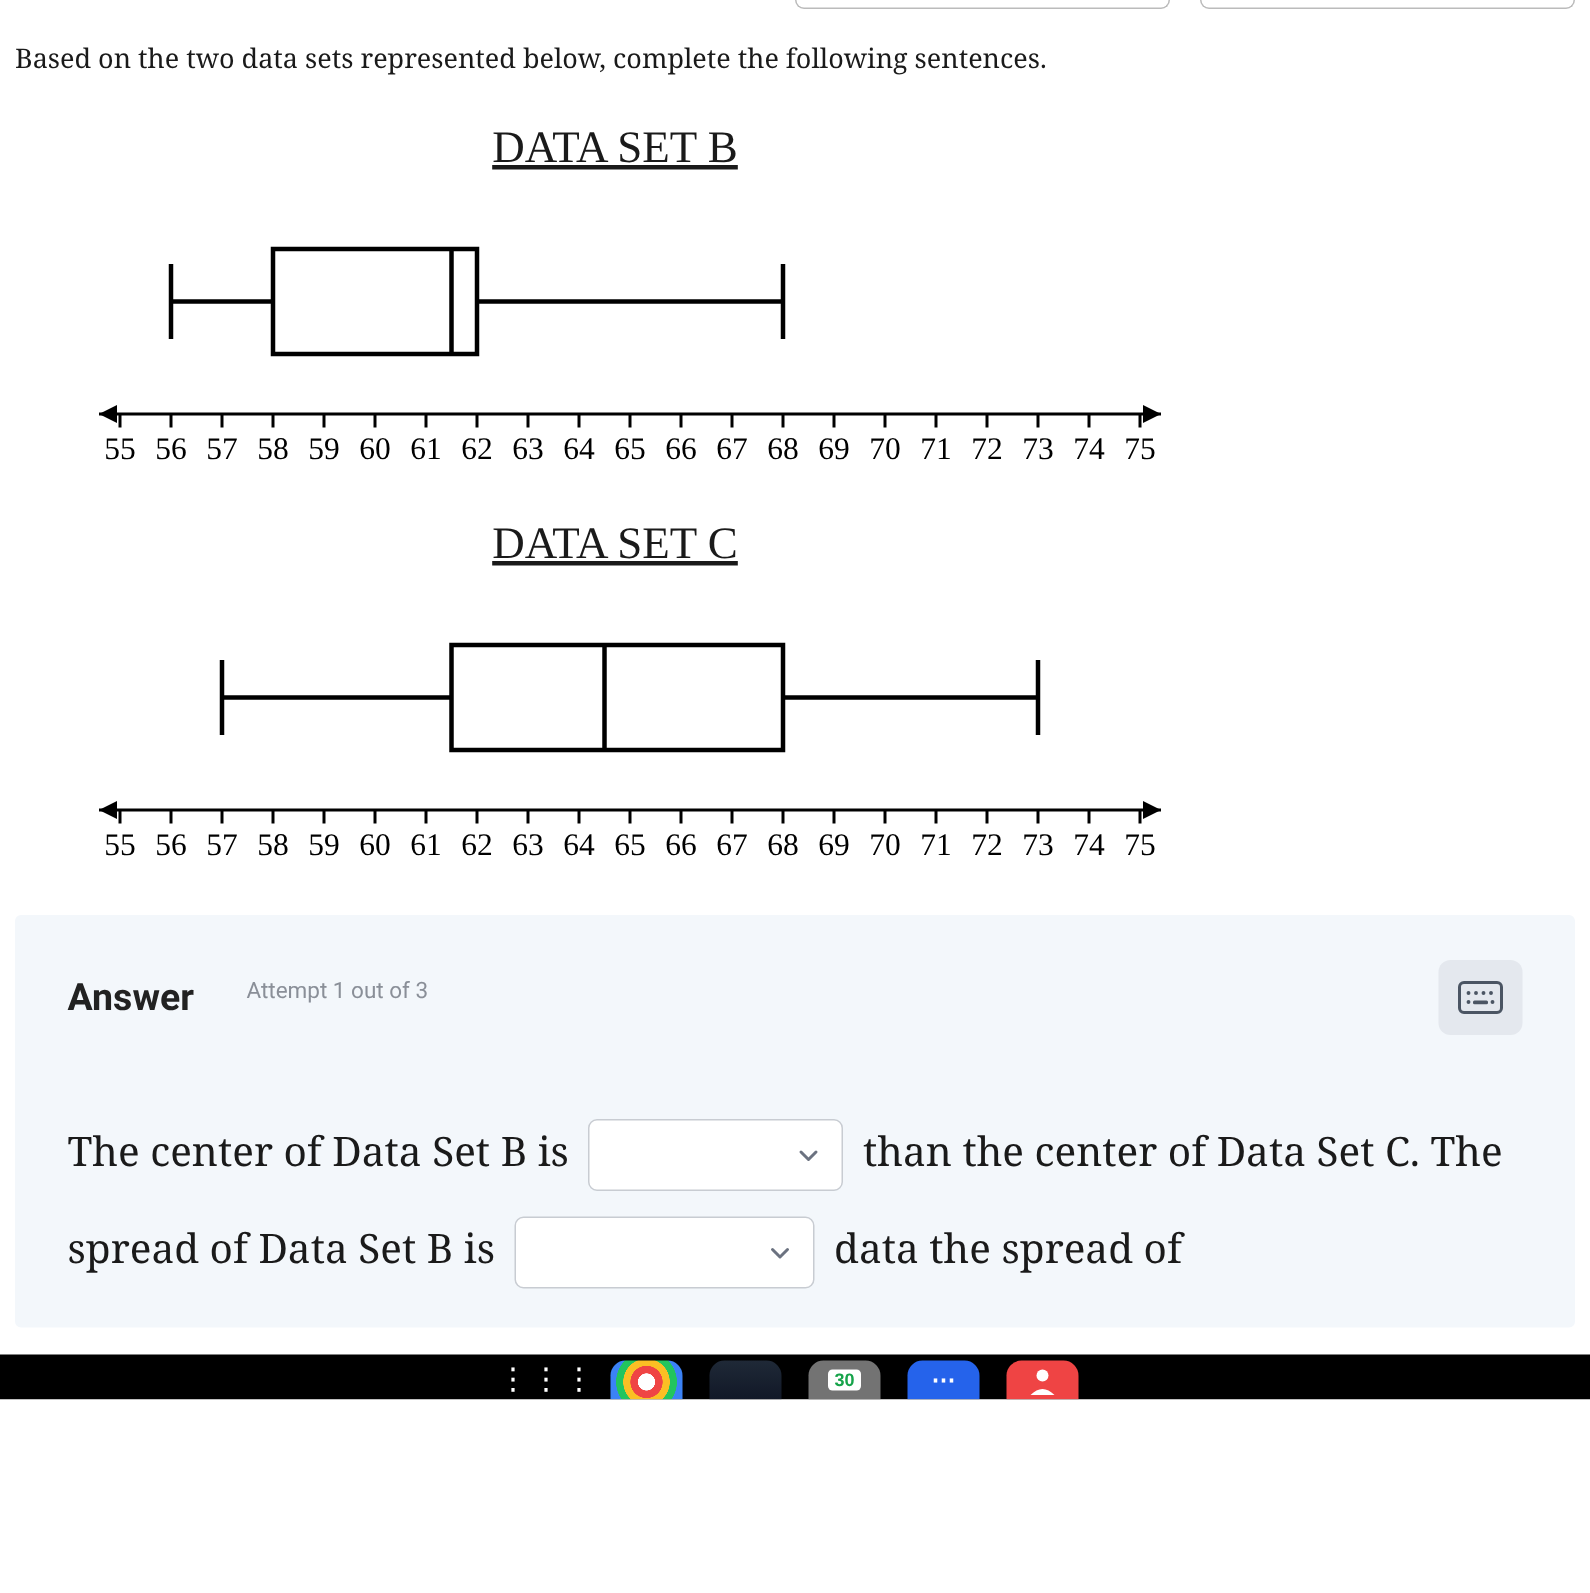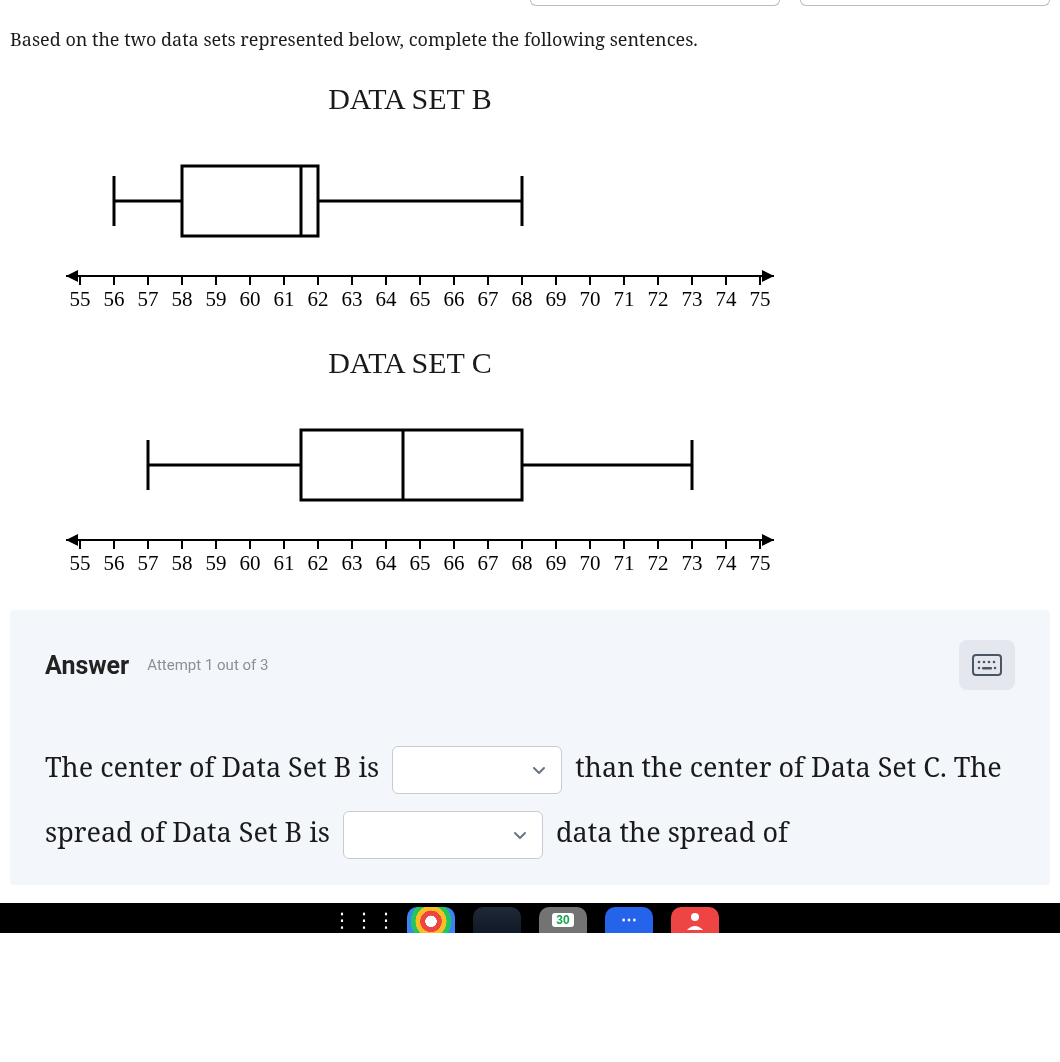--- a/index.html
+++ b/index.html
@@ -26,20 +26,21 @@
     border-top: none;
   }
   .prompt {
     padding: 10px 10px 20px 10px;
     line-height: 1.45;
     font-family: 'Noto Serif', Georgia, serif;
     font-size: 18px;
   }
   .chart-block {
     margin: 10px 0 30px 60px;
+    text-decoration: underline;
   }
   .chart-title {
     font-family: 'Times New Roman', Times, serif;
     font-size: 30px;
     text-align: center;
     width: 700px;
     margin-bottom: 20px;
   }
   svg { display: block; }
   .answer-panel {
@@ -50,22 +51,22 @@
     font-family: -apple-system, BlinkMacSystemFont, 'Segoe UI', Roboto, sans-serif;
   }
   .answer-header {
     display: flex;
     align-items: center;
     justify-content: space-between;
     margin-bottom: 45px;
   }
   .answer-header-left {
     display: flex;
-    align-items: center;
-    gap: 18px;
+    align-items: flex-start;
+    gap: 35px;
   }
   .answer-label {
     font-weight: 700;
     font-size: 25px;
     color: #222;
   }
   .attempt-text {
     color: #8a8f98;
     font-size: 15px;
   }

